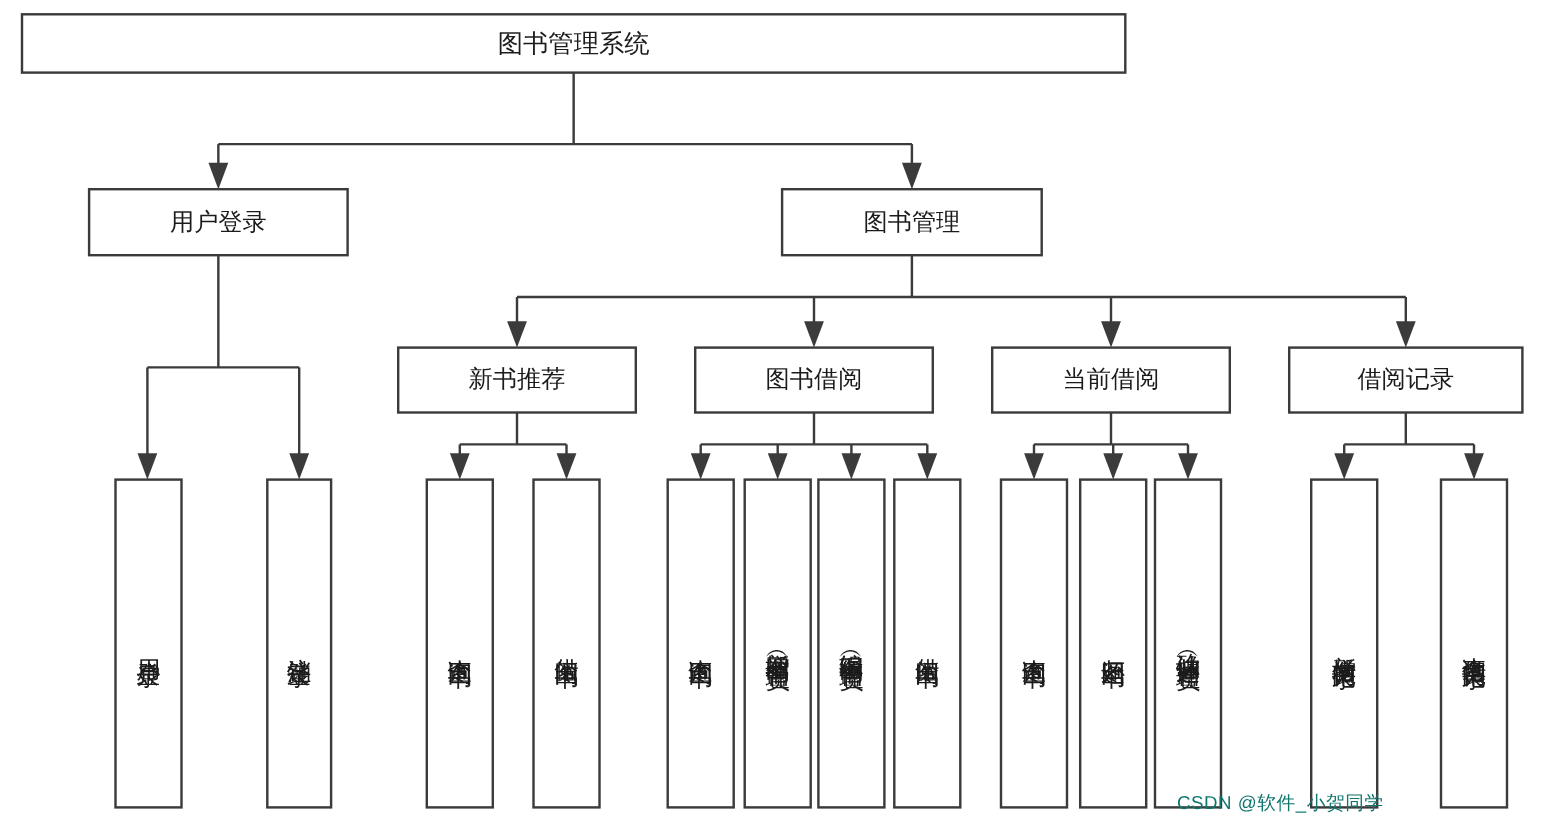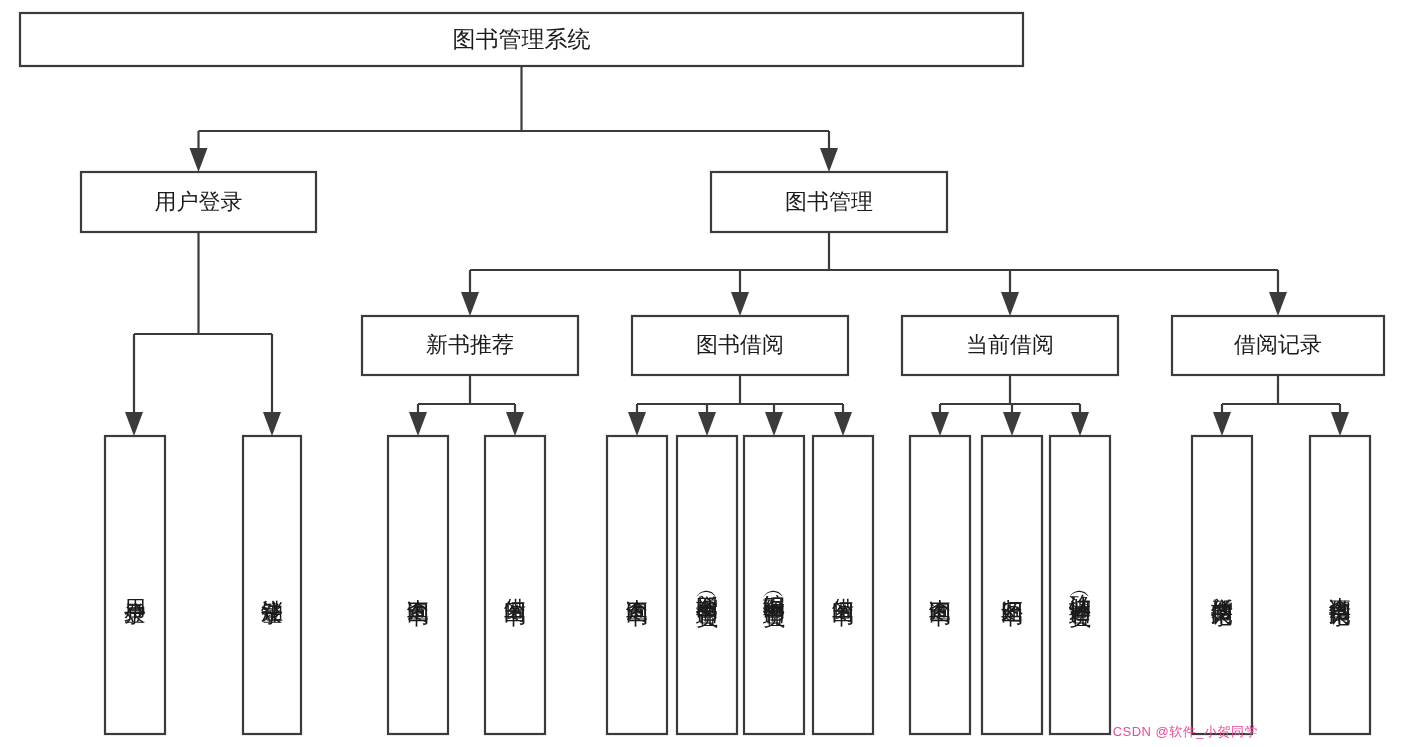--- a/index.html
+++ b/index.html
@@ -66,22 +66,22 @@
   }
   .arrow-head {
     fill: #3b3b3b;
     stroke: none;
   }
   .watermark {
     position: absolute;
     right: 8px;
     bottom: 6px;
     font-family: "Liberation Sans", "DejaVu Sans", sans-serif;
-    font-size: 13px;
-    color: #ec4899;
+    font-size: 17px;
+    color: #0f766e;
     letter-spacing: 0.5px;
     white-space: nowrap;
   }
 </style>
 </head>
 <body>
 
 <div id="diagram-root">
 
   <svg class="diagram" viewBox="0 0 1405 747" xmlns="http://www.w3.org/2000/svg">

